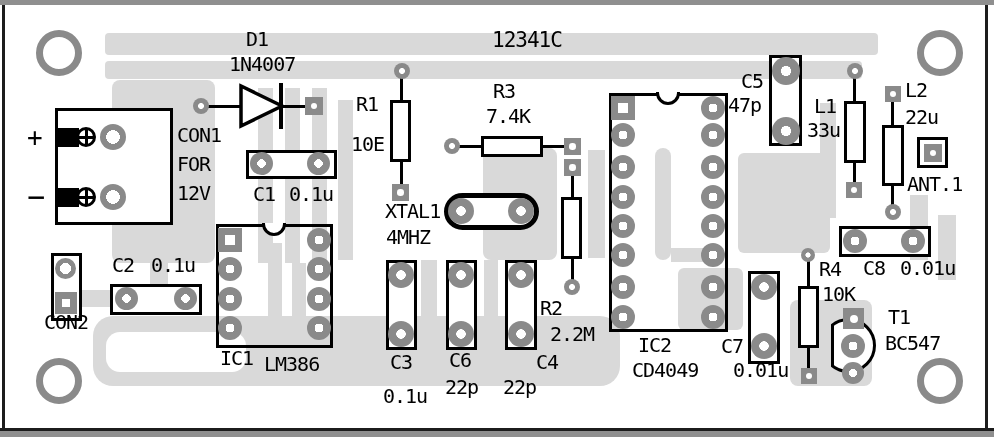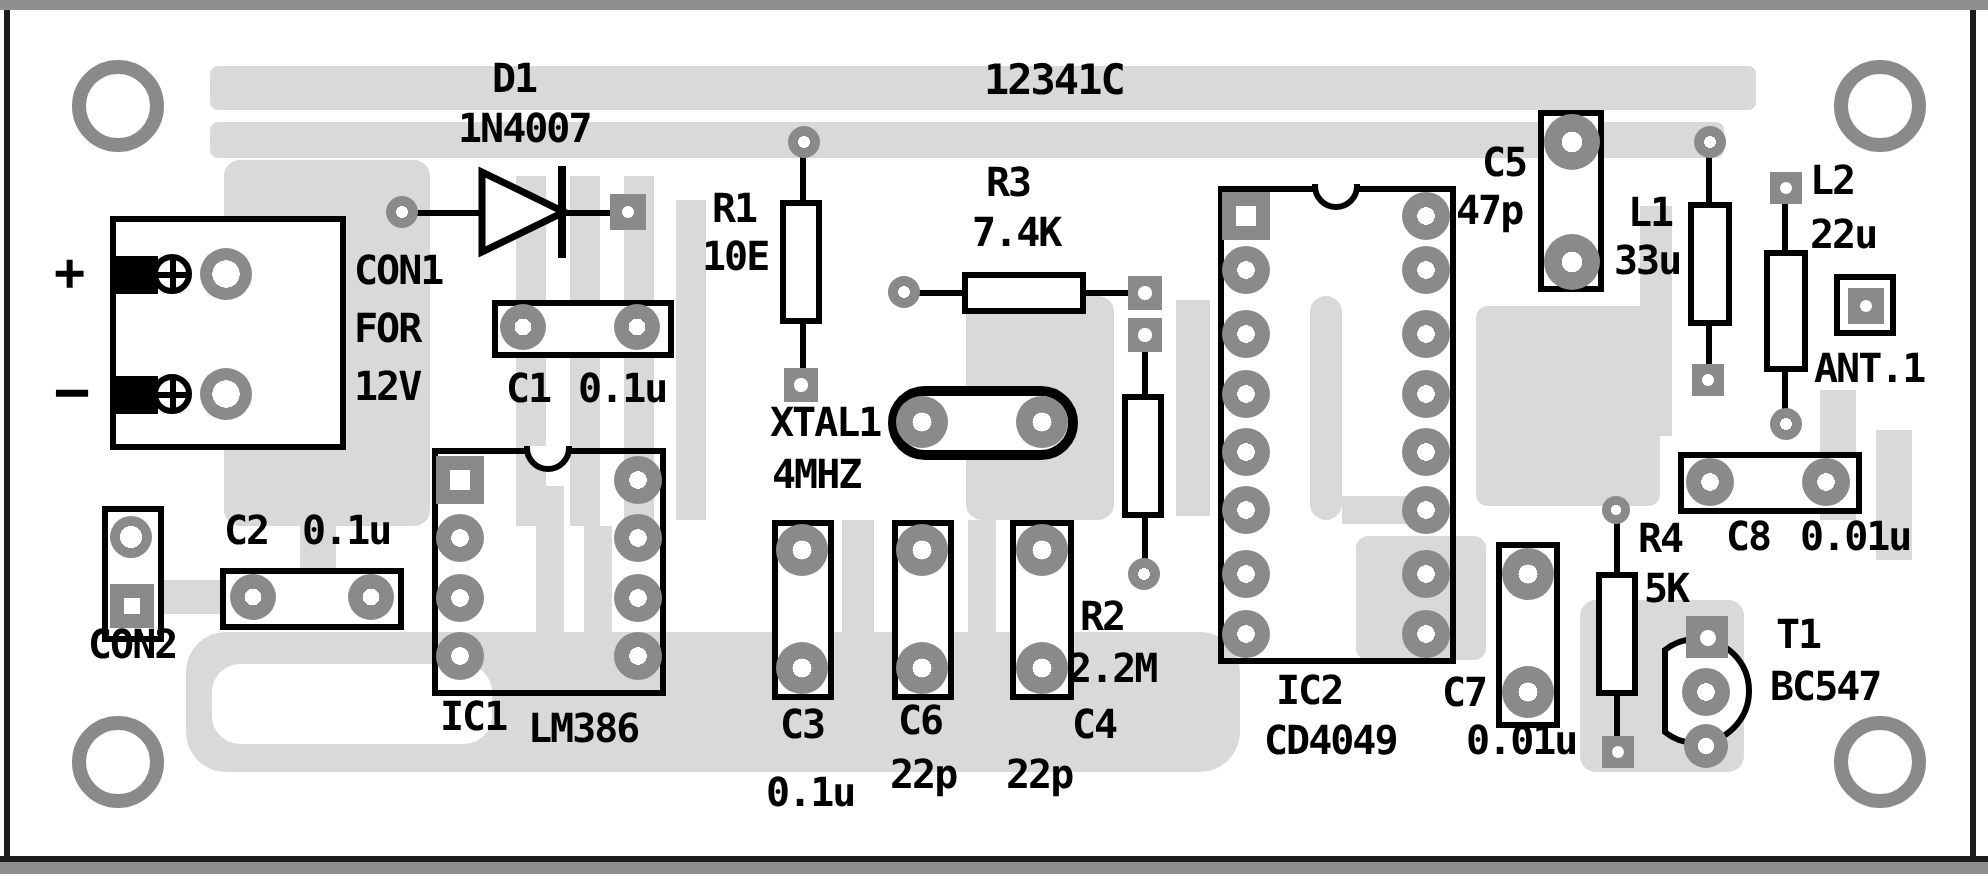--- a/index.html
+++ b/index.html
@@ -18,21 +18,21 @@
   .psq::after{content:"";position:absolute;inset:31%;background:#fff;border-radius:50%;}
   .psq.sqh::after{border-radius:0;}
   .mhole{position:absolute;border:7px solid #8a8a8a;border-radius:50%;background:#fff;
        width:32px;height:32px;z-index:2;}
   .notch{position:absolute;width:24px;height:24px;border:3px solid #000;border-radius:50%;
        background:#fff;clip-path:inset(46% 0 0 0);z-index:3;box-sizing:border-box;}
   .screw{position:absolute;width:20px;height:20px;border:3px solid #000;border-radius:50%;
        background:#fff;z-index:4;box-sizing:border-box;}
   .screw::before{content:"";position:absolute;left:-1px;right:-1px;top:5.5px;height:3px;background:#000;}
   .screw::after{content:"";position:absolute;top:-1px;bottom:-1px;left:5.5px;width:3px;background:#000;}
-  .lbl{position:absolute;font-weight:bold;font-size:20px;line-height:1;color:#000;
+  .lbl{position:absolute;font-weight:normal;font-size:20px;line-height:1;color:#000;
        letter-spacing:-1px;white-space:pre;z-index:5;}
   .frame{position:absolute;background:#8f8f8f;z-index:6;}
   .frameb{position:absolute;background:#1c1c1c;z-index:6;}
   .t1wrap{position:absolute;left:831px;top:318px;width:55px;height:56px;overflow:hidden;z-index:3;}
   .t1circ{position:absolute;left:-10px;top:0;width:55px;height:55px;border:3px solid #000;
        border-radius:50%;background:#fff;box-sizing:border-box;}
   .t1flat{position:absolute;left:0;top:8px;width:3px;height:40px;background:#000;}
   svg{position:absolute;z-index:3;}
 </style>
 </head>
@@ -212,41 +212,41 @@
   <span class="lbl" style="left:229px;top:54px">1N4007</span>
   <span class="lbl" style="left:492px;top:30px;font-size:21px">12341C</span>
   <span class="lbl" style="left:253px;top:184px">C1</span>
   <span class="lbl" style="left:289px;top:184px">0.1u</span>
   <span class="lbl" style="left:112px;top:255px">C2</span>
   <span class="lbl" style="left:151px;top:255px">0.1u</span>
   <span class="lbl" style="left:44px;top:312px">CON2</span>
   <span class="lbl" style="left:220px;top:348px">IC1</span>
   <span class="lbl" style="left:264px;top:354px">LM386</span>
   <span class="lbl" style="left:356px;top:94px">R1</span>
-  <span class="lbl" style="left:351px;top:118px">10E</span>
+  <span class="lbl" style="left:351px;top:134px">10E</span>
   <span class="lbl" style="left:493px;top:81px">R3</span>
   <span class="lbl" style="left:486px;top:106px">7.4K</span>
   <span class="lbl" style="left:385px;top:201px">XTAL1</span>
   <span class="lbl" style="left:386px;top:227px">4MHZ</span>
   <span class="lbl" style="left:540px;top:298px">R2</span>
-  <span class="lbl" style="left:534px;top:324px">2.2M</span>
+  <span class="lbl" style="left:550px;top:324px">2.2M</span>
   <span class="lbl" style="left:390px;top:352px">C3</span>
   <span class="lbl" style="left:383px;top:386px">0.1u</span>
   <span class="lbl" style="left:449px;top:350px">C6</span>
   <span class="lbl" style="left:445px;top:377px">22p</span>
   <span class="lbl" style="left:536px;top:352px">C4</span>
   <span class="lbl" style="left:503px;top:377px">22p</span>
   <span class="lbl" style="left:638px;top:335px">IC2</span>
   <span class="lbl" style="left:632px;top:360px">CD4049</span>
   <span class="lbl" style="left:741px;top:71px">C5</span>
   <span class="lbl" style="left:728px;top:95px">47p</span>
   <span class="lbl" style="left:721px;top:336px">C7</span>
   <span class="lbl" style="left:733px;top:360px">0.01u</span>
   <span class="lbl" style="left:819px;top:259px">R4</span>
-  <span class="lbl" style="left:822px;top:284px">5K</span>
+  <span class="lbl" style="left:822px;top:284px">10K</span>
   <span class="lbl" style="left:863px;top:258px">C8</span>
   <span class="lbl" style="left:900px;top:258px">0.01u</span>
   <span class="lbl" style="left:888px;top:307px">T1</span>
   <span class="lbl" style="left:885px;top:333px">BC547</span>
   <span class="lbl" style="left:814px;top:96px">L1</span>
   <span class="lbl" style="left:807px;top:120px">33u</span>
   <span class="lbl" style="left:905px;top:80px">L2</span>
   <span class="lbl" style="left:905px;top:107px">22u</span>
   <span class="lbl" style="left:907px;top:174px">ANT.1</span>
 

